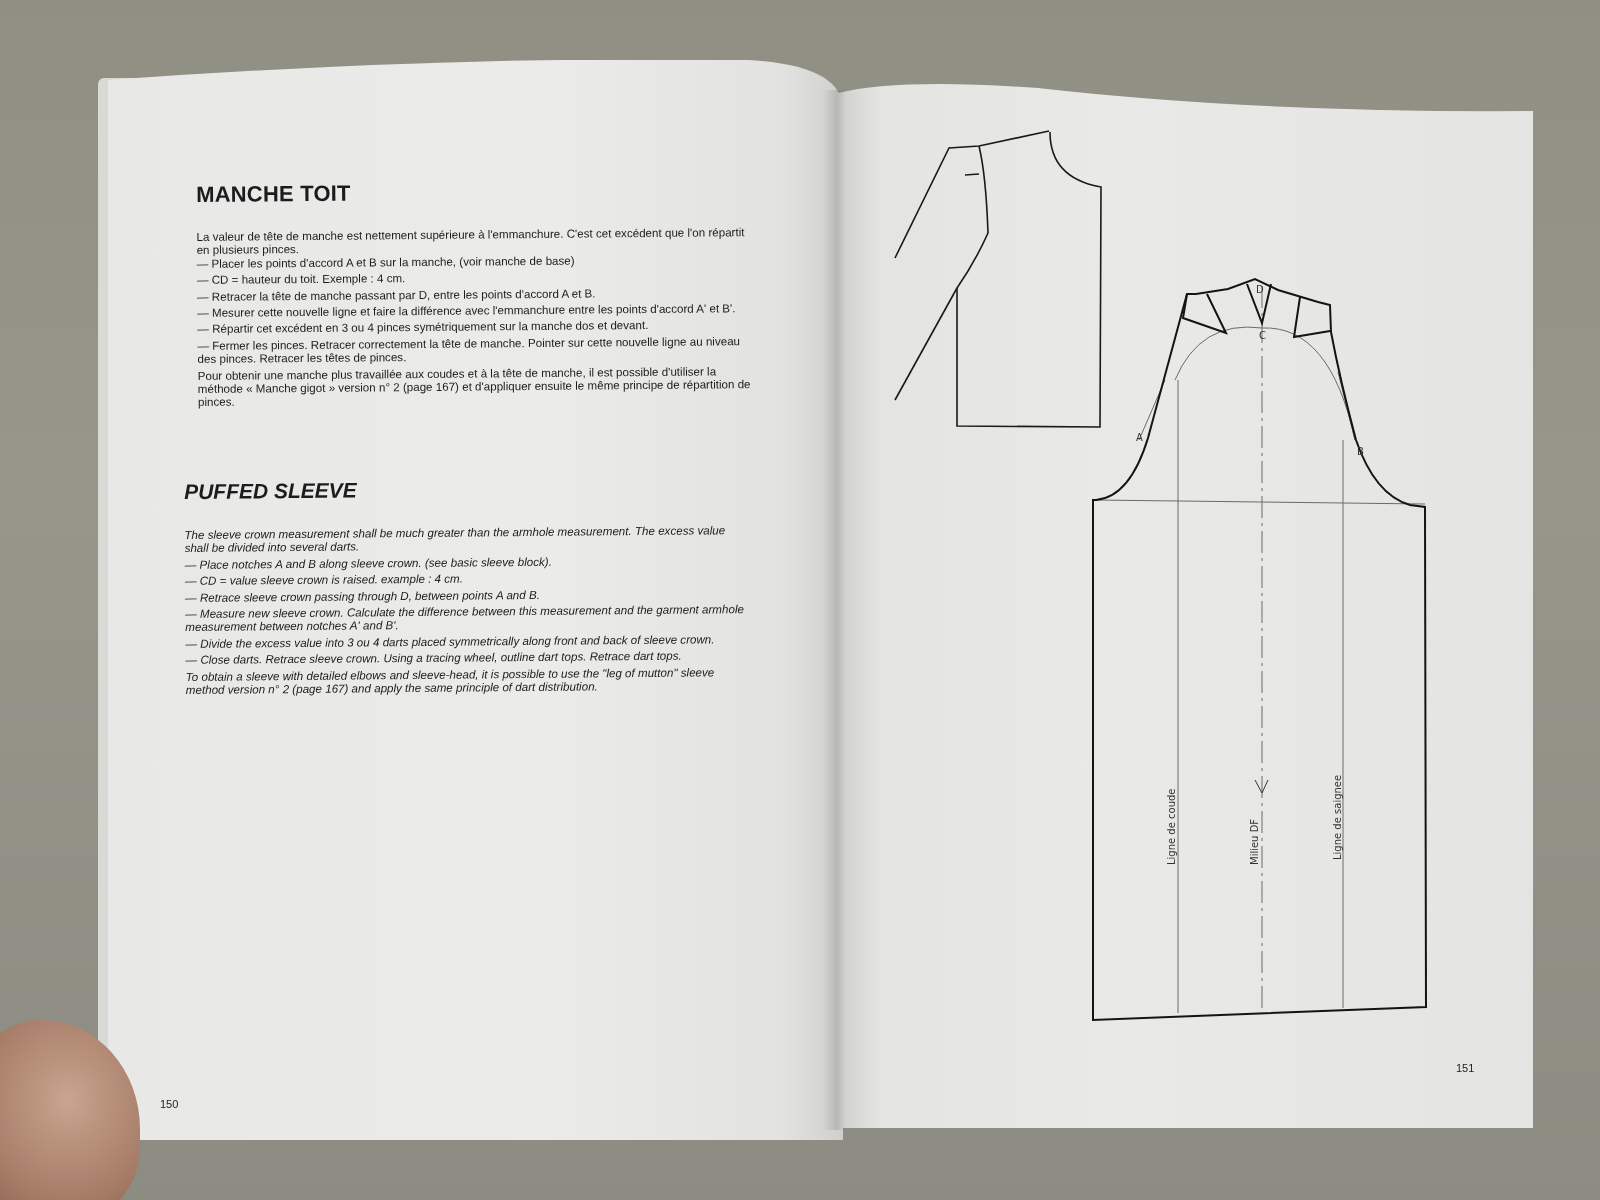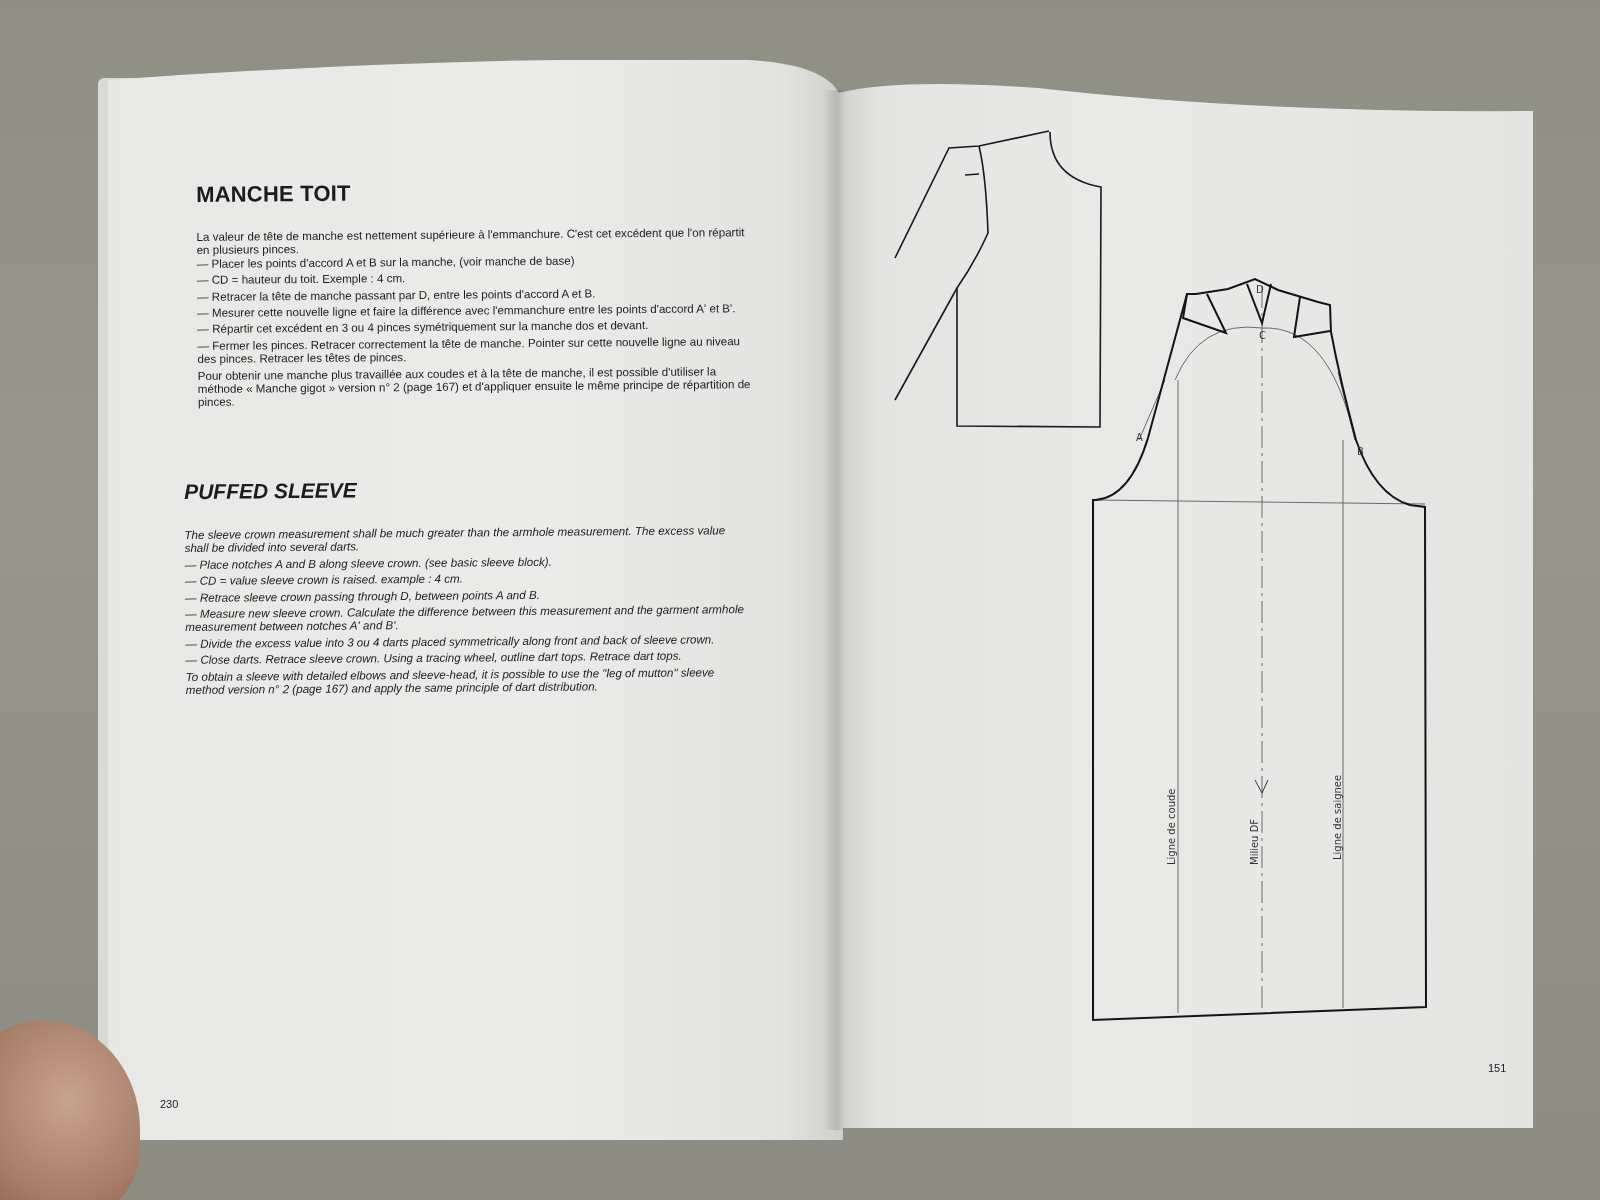--- a/index.html
+++ b/index.html
@@ -67,22 +67,22 @@
     <div class="gap"></div>
   <p>— Measure new sleeve crown. Calculate the difference between this measurement and the garment armhole measurement between notches A' and B'.</p>
     <div class="gap"></div>
   <p>— Divide the excess value into 3 ou 4 darts placed symmetrically along front and back of sleeve crown.</p>
     <div class="gap"></div>
   <p>— Close darts. Retrace sleeve crown. Using a tracing wheel, outline dart tops. Retrace dart tops.</p>
     <div class="gap"></div>
   <p>To obtain a sleeve with detailed elbows and sleeve-head, it is possible to use the "leg of mutton" sleeve method version n° 2 (page 167) and apply the same principle of dart distribution.</p>
 </div>
 
-<div class="pageno" style="left:160px;top:1098px;">230</div>
-<div class="pageno" style="left:1456px;top:1062px;margin-left:32px;">151</div>
+<div class="pageno" style="left:160px;top:1098px;">150</div>
+<div class="pageno" style="left:1456px;top:1062px;">151</div>
 
 <svg width="1600" height="1200" viewBox="0 0 1600 1200">
   <g fill="none" stroke="#1a1a1a" stroke-width="1.6">
     <path d="M895 258 L949 148 L979 146 L1049 131"></path>
     <path d="M1050 132 Q1050 178 1101 187 L1100 427 L957 426 L957 288 Q975 262 988 233 Q986 175 979 146"></path>
     <path d="M957 288 L895 400"></path>
     <path d="M965 175 L979 174"></path>
   </g>
   <g>
 

